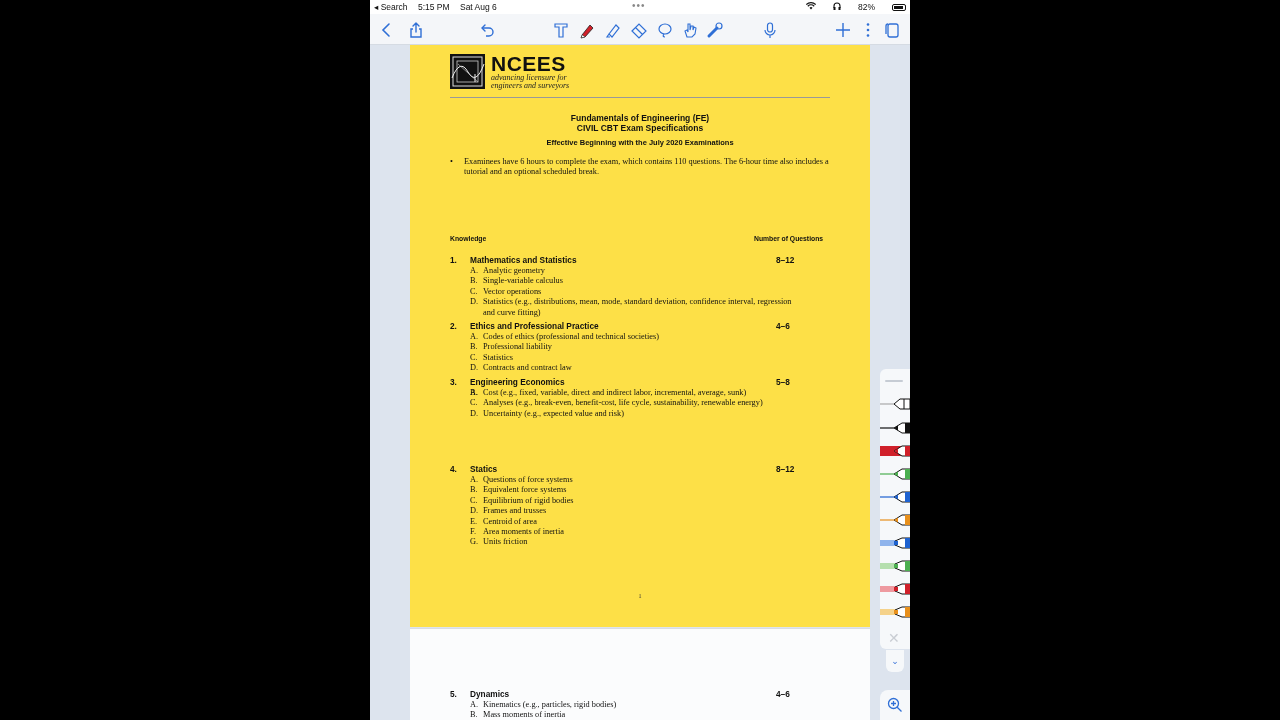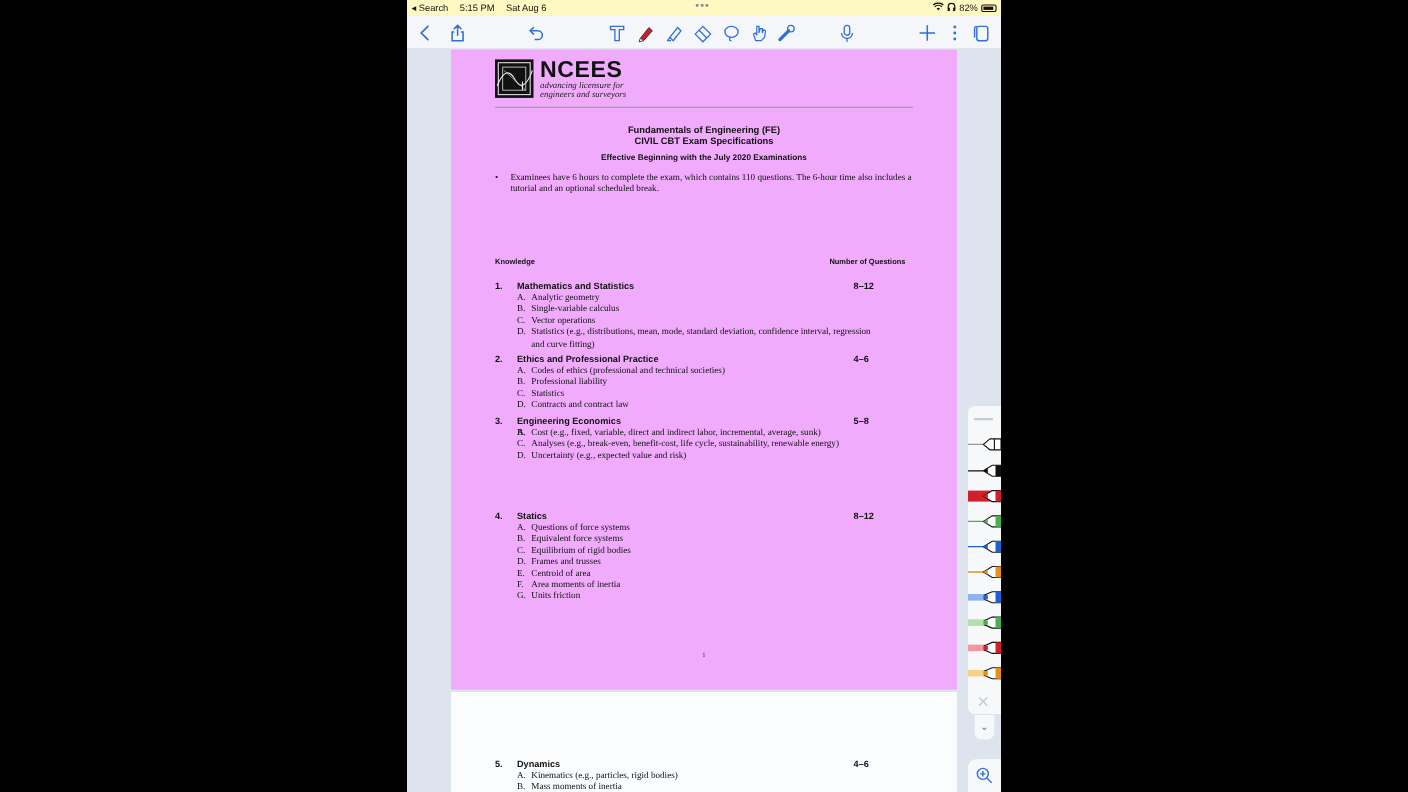--- a/index.html
+++ b/index.html
@@ -1,34 +1,34 @@
 <!DOCTYPE html>
 <html><head>
 <meta charset="utf-8">
 <style>
   * { box-sizing: border-box; margin: 0; padding: 0; }
   html, body { width: 1280px; height: 720px; background: #000; overflow: hidden; }
   #screen { position: absolute; left: 370px; top: 0; width: 540px; height: 720px; background: #dde4ee; overflow: hidden; font-family: "Liberation Sans", sans-serif; }
 
   
-  #statusbar { position: absolute; left: 0; top: 0; width: 540px; height: 14px; background: #fef9c3; font-size: 8.5px; color: #111; }
+  #statusbar { position: absolute; left: 0; top: 0; width: 540px; height: 14px; background: #ffffff; font-size: 8.5px; color: #111; }
   #statusbar .left { position: absolute; left: 4px; top: 2px; white-space: nowrap; }
   #statusbar .left span { margin-right: 8px; }
   #statusbar .dots { position: absolute; left: 262px; top: 0px; font-size: 10px; color: #888; letter-spacing: 1px; }
-  #statusbar .right { position: absolute; right: 4px; top: 2px; white-space: nowrap; display: flex; align-items: center; gap: 3px; }
+  #statusbar .right { position: absolute; right: 4px; top: 2px; white-space: nowrap; display: flex; align-items: center; gap: 17px; }
   .battery { display: inline-block; width: 14px; height: 7px; border: 1px solid #111; border-radius: 2px; position: relative; }
   .battery::after { content: ""; position: absolute; left: 1px; top: 1px; width: 9px; height: 3px; background: #111; }
 
   
   #toolbar { position: absolute; left: 0; top: 14px; width: 540px; height: 31px; background: #f4f6f9; border-bottom: 1px solid #d5dbe3; }
   .tb { position: absolute; top: 5px; width: 22px; height: 22px; display: flex; align-items: center; justify-content: center; color: #2f6fd6; font-size: 16px; }
   .tb svg { width: 18px; height: 18px; }
 
   
-  #page1 { position: absolute; left: 40px; top: 45px; width: 460px; height: 582px; background: #f0abfc; }
+  #page1 { position: absolute; left: 40px; top: 45px; width: 460px; height: 582px; background: #fde047; }
   #page2 { position: absolute; left: 40px; top: 628px; width: 460px; height: 120px; background: #fbfcfd; border-top: 1px solid #d8dde4; }
 
   .logo { position: absolute; left: 40px; top: 9px; display: flex; align-items: flex-start; }
   .logo-box { width: 35px; height: 35px; background: #111; position: relative; }
   .logo-box svg { width: 35px; height: 35px; }
   .logo-text { margin-left: 6px; }
   .logo-name { font-family: "Liberation Sans", sans-serif; font-weight: bold; font-size: 21px; letter-spacing: 0.5px; color: #111; line-height: 20px; }
   .logo-tag { font-family: "Liberation Serif", serif; font-style: italic; font-size: 8px; line-height: 8px; color: #222; }
   .rule { position: absolute; left: 40px; top: 52px; width: 380px; height: 1px; background: #999; }
 

